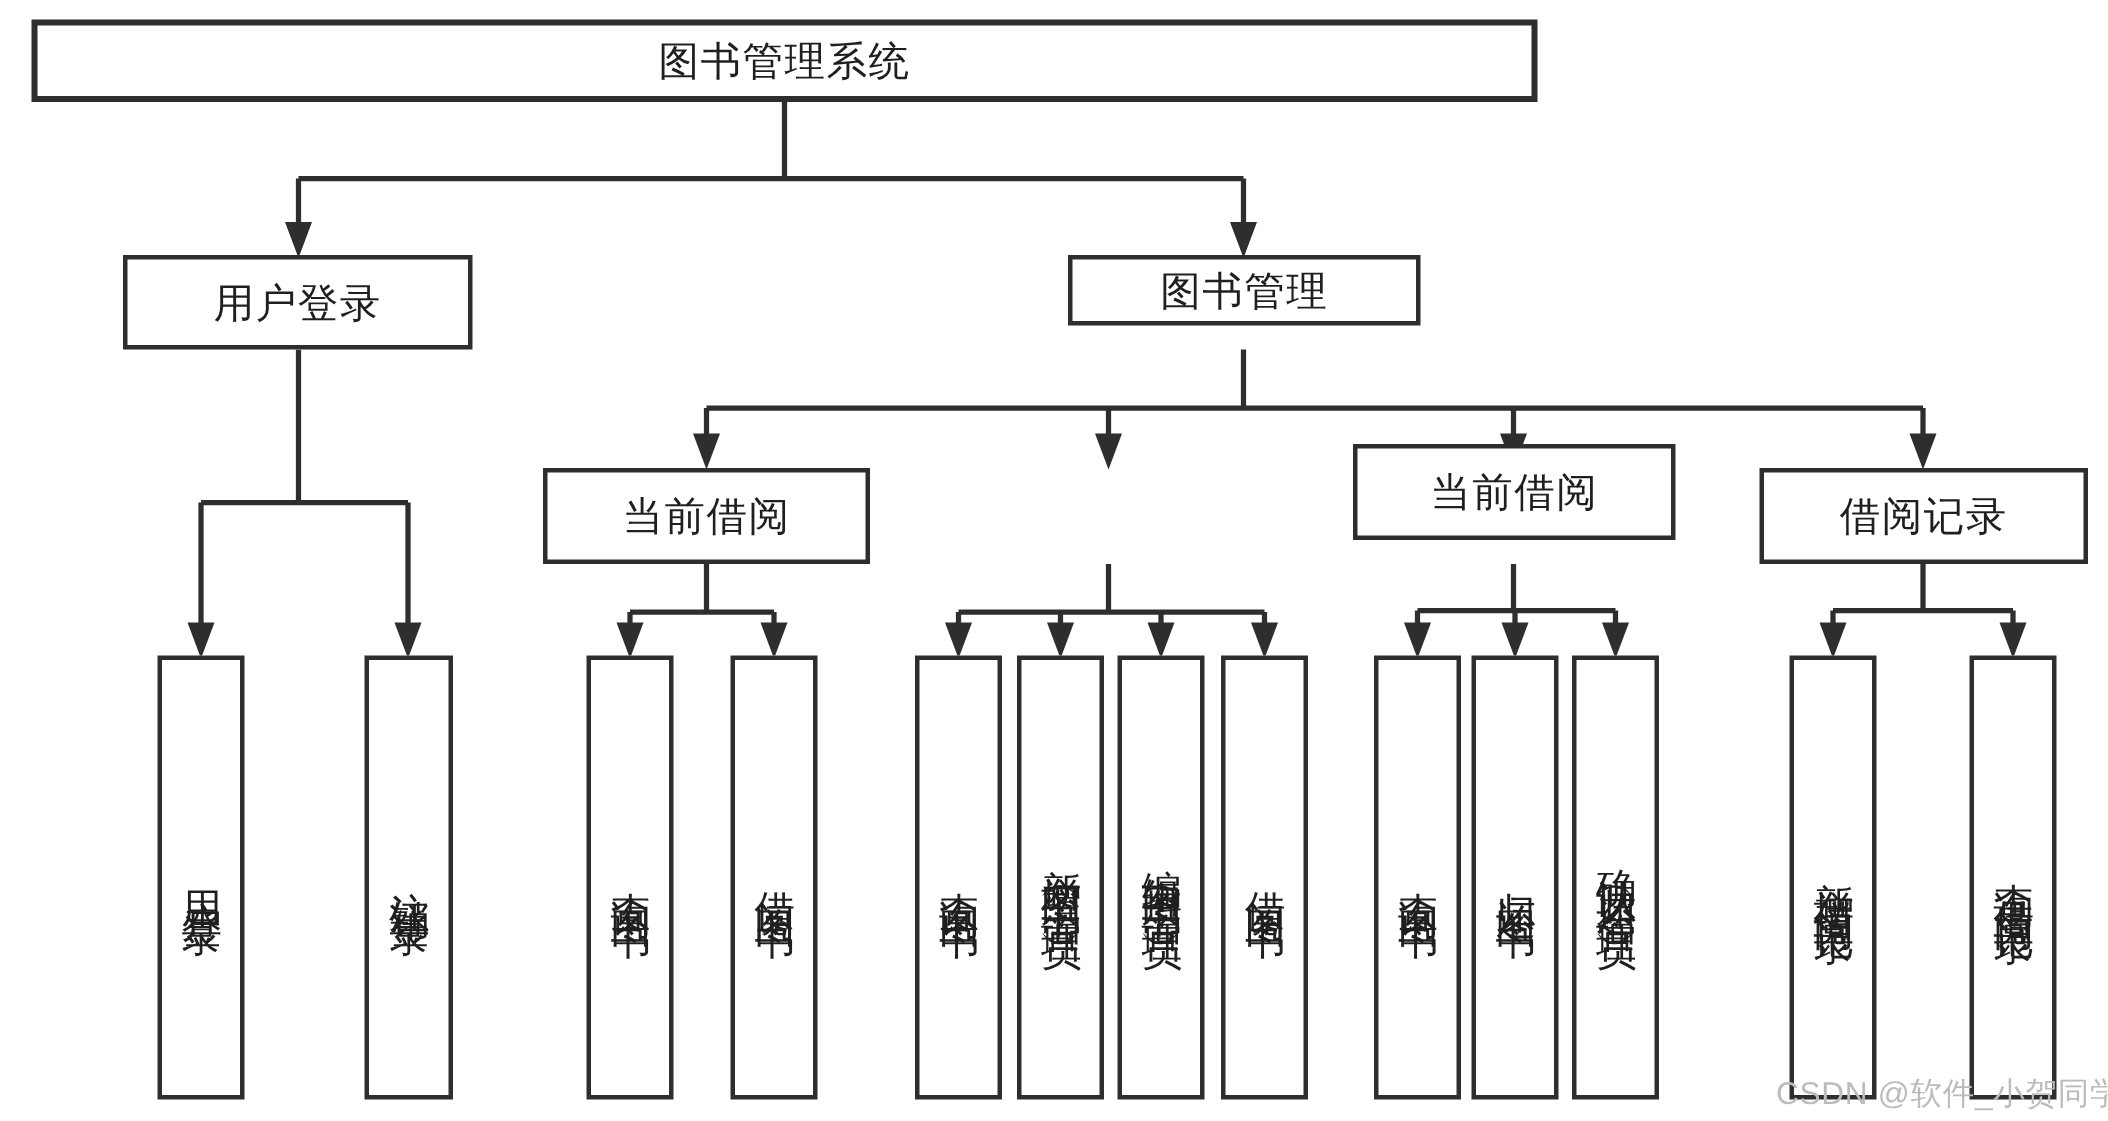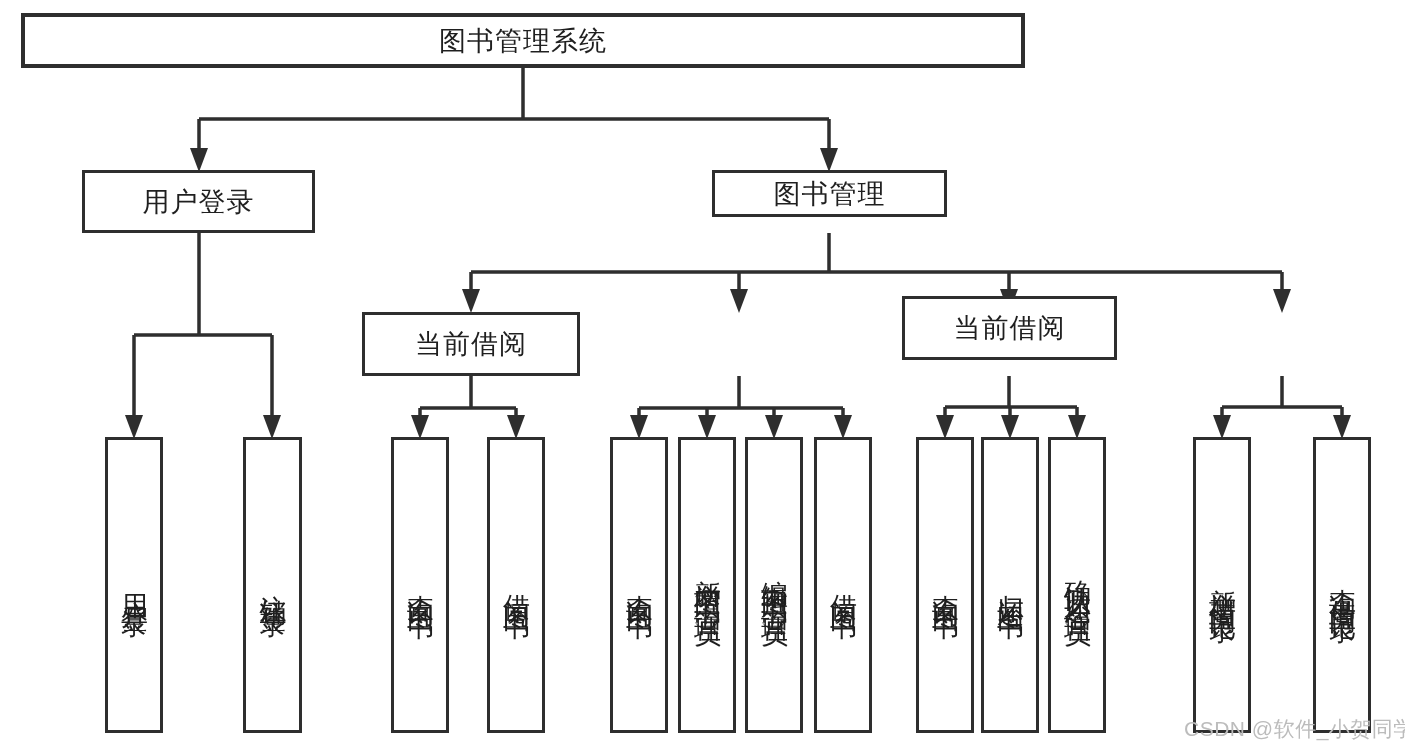--- a/index.html
+++ b/index.html
@@ -69,20 +69,21 @@
     </g>
   </svg>
 
   <div class="box root" style="left:21px;top:13px;width:1004px;height:55px">图书管理系统</div>
 
   <div class="box" style="left:82px;top:170px;width:233px;height:63px">用户登录</div>
   <div class="box" style="left:712px;top:170px;width:235px;height:47px">图书管理</div>
 
   <div class="box" style="left:362px;top:312px;width:218px;height:64px">当前借阅</div>
   <div class="box" style="left:902px;top:296px;width:215px;height:64px">当前借阅</div>
+  <div class="box" style="left:1173px;top:312px;width:219px;height:64px">借阅记录</div>
 
   <div class="box vbox" style="left:105px;top:437px;width:58px;height:296px">
     <span class="vtext">用户登录</span>
   </div>
   <div class="box vbox" style="left:243px;top:437px;width:59px;height:296px">
     <span class="vtext">注销登录</span>
   </div>
 
   <div class="box vbox" style="left:391px;top:437px;width:58px;height:296px">
     <span class="vtext">查询图书</span>

